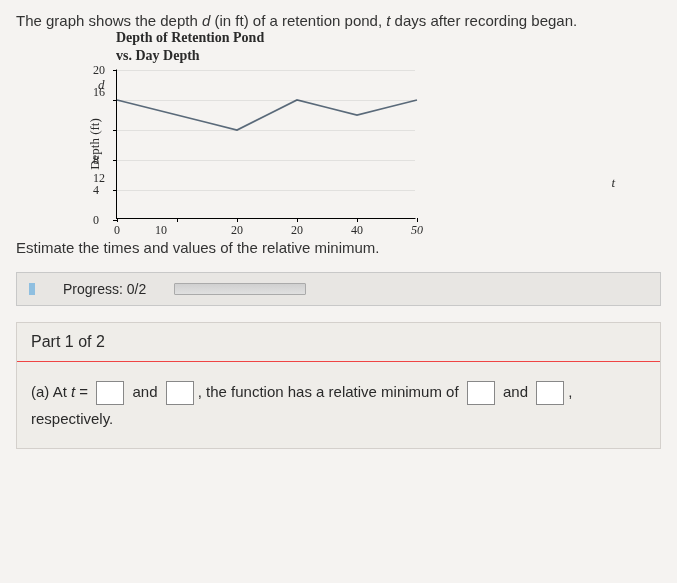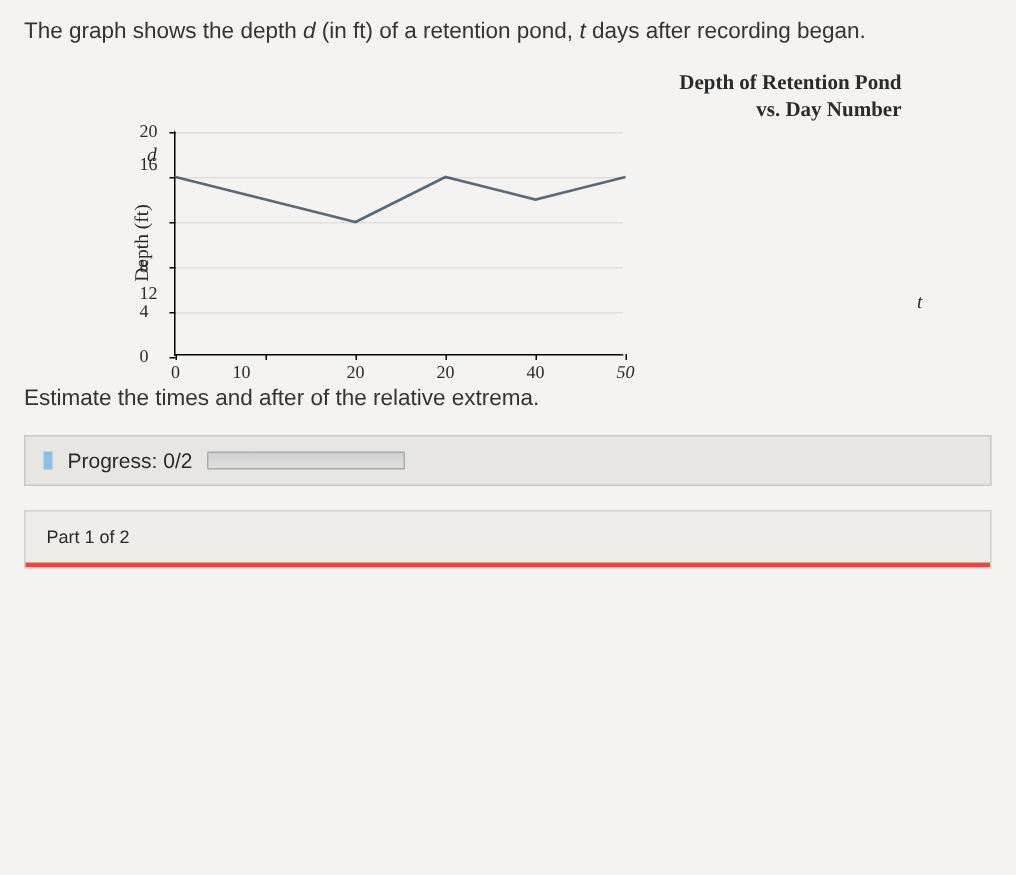--- a/index.html
+++ b/index.html
@@ -1,53 +1,53 @@
 <!DOCTYPE html>
 <html><head>
 <meta charset="utf-8">
 <style>
 body{margin:0;padding:12px 16px;font-family:Georgia,'Times New Roman',serif;background:#f5f3f1;color:#2a2a2a;width:677px;box-sizing:border-box}
-.problem-text{font-size:15px;margin-bottom:18px;font-family:Arial,sans-serif;color:#333}
+.problem-text{font-size:15px;margin-bottom:0;font-family:Arial,sans-serif;color:#333}
 .chart-area{margin:0 60px 20px 100px;position:relative}
-.chart-title{text-align:right;font-weight:bold;font-size:14px;line-height:1.3;margin-bottom:4px;font-family:'Times New Roman',serif}
+.chart-title{text-align:left;font-weight:bold;font-size:14px;line-height:1.3;margin-bottom:4px;font-family:'Times New Roman',serif}
 .axis-top-label{position:absolute;left:-18px;top:8px;font-size:13px;font-style:italic}
 .axis-right-label{position:absolute;right:-14px;bottom:28px;font-size:13px;font-style:italic}
 .plot{position:relative;width:300px;height:150px;border-left:1.5px solid #000;border-bottom:1.5px solid #000;border-top:1px solid rgba(0,0,0,0);border-right:1px solid rgba(0,0,0,0);box-sizing:border-box}
 .grid-h{position:absolute;left:0;width:100%;border-top:1px solid rgba(0,0,0,0.08)}
 .y-tick{position:absolute;left:-24px;font-size:12px;transform:translateY(-50%)}
 .y-tick-mark{position:absolute;left:-4px;width:4px;border-top:1.5px solid #000}
 .x-tick{position:absolute;bottom:-20px;font-size:12px;transform:translateX(-50%)}
 .x-tick-mark{position:absolute;bottom:-4px;height:4px;border-left:1.5px solid #000}
 .y-axis-label{position:absolute;left:-48px;top:50%;transform:translateY(-50%) rotate(-90deg);font-size:13px;white-space:nowrap}
 .x-axis-label{text-align:center;font-size:13px;margin-top:22px}
 svg.line-plot{position:absolute;left:0;top:0;width:100%;height:100%;overflow:visible}
 .estimate-text{font-size:15px;margin:16px 0;font-family:Arial,sans-serif;color:#333}
 .progress-section{border:1px solid #c8c8c8;background:#e8e6e3;padding:8px 12px;margin-bottom:16px;font-family:Arial,sans-serif}
-.progress-bar-wrap{display:flex;align-items:center;gap:10px}
+.progress-bar-wrap{display:flex;align-items:center;gap:28px}
 .progress-label{font-size:14px}
 .progress-bar{width:130px;height:10px;background:linear-gradient(#d0d0d0,#e0e0e0);border:1px solid #aaa;border-radius:1px;position:relative}
 .progress-fill{position:absolute;left:0;top:0;bottom:0;width:0%;background:#7bb3d4}
 .progress-bar-wrap::before{content:"";width:6px;height:12px;background:#8fbfe0}
 .part-section{border:1px solid #d4d0cc;background:#efede9;font-family:Arial,sans-serif}
-.part-header{padding:10px 14px;font-size:12px;border-bottom:3px solid #ef4444}
+.part-header{padding:10px 14px;font-size:16px;border-bottom:1px solid #ef4444}
 .part-body{padding:16px 14px;font-size:15px;line-height:1.8}
 .answer-box{display:inline-block;width:22px;height:20px;border:1px solid #888;background:#fff;vertical-align:middle;margin:0 4px}
 .it{font-style:italic}
 </style>
 </head>
 <body>
 
 <div class="problem-text">
   <span>The graph shows the depth </span><span class="it">d</span><span> (in ft) of a retention pond, </span><span class="it">t</span><span> days after recording began.</span>
 </div>
 
 <div class="chart-area">
   <div class="chart-title">
     <span>Depth of Retention Pond</span><br>
-    <span>vs. Day Number</span>
+    <span>vs. Day Depth</span>
   </div>
   <div style="position:relative">
     <div class="axis-top-label it">d</div>
     <div class="plot" id="plot">
       <div class="y-axis-label">Depth (ft)</div>
       <svg class="line-plot">
           <polyline id="series" fill="none" stroke="#5a6a7a" stroke-width="1.8" points="0,30 30,37.5 60,45 90,52.5 120,60 150,45 180,30 210,37.5 240,45 270,37.5 300,30"></polyline>
         </svg>
     <div class="y-tick-mark" style="top: 150px;"></div>
         <div class="y-tick" style="top: 150px;">0</div>
@@ -76,26 +76,29 @@
         <div class="x-tick" style="left: 180px;">20</div>
         <div class="x-tick-mark" style="left: 240px;"></div>
         <div class="x-tick" style="left: 240px;">40</div>
         <div class="x-tick-mark" style="left: 300px;"></div>
         <div class="x-tick" style="left: 300px; font-style: italic;">50</div>
       </div>
     <div class="axis-right-label it">t</div>
   </div>
 </div>
 
-<div class="estimate-text">Estimate the times and after of the relative extrema.</div>
+<div class="estimate-text">Estimate the times and values of the relative minimum.</div>
 
 <div class="progress-section">
   <div class="progress-bar-wrap">
     <span class="progress-label">Progress: 0/2</span>
     <div class="progress-bar">
         <div class="progress-fill"></div>
       </div>
   </div>
 </div>
 
 <div class="part-section">
   <div class="part-header">Part 1 of 2</div>
+  <div class="part-body">
+    <span>(a)  At </span><span class="it">t</span><span> = </span><input class="answer-box" style=""><span> and </span><input class="answer-box" style=""><span>, the function has a relative minimum of </span><input class="answer-box" style=""><span> and </span><input class="answer-box" style=""><span>, respectively.</span>
+  </div>
 </div>
 
 </body></html>

